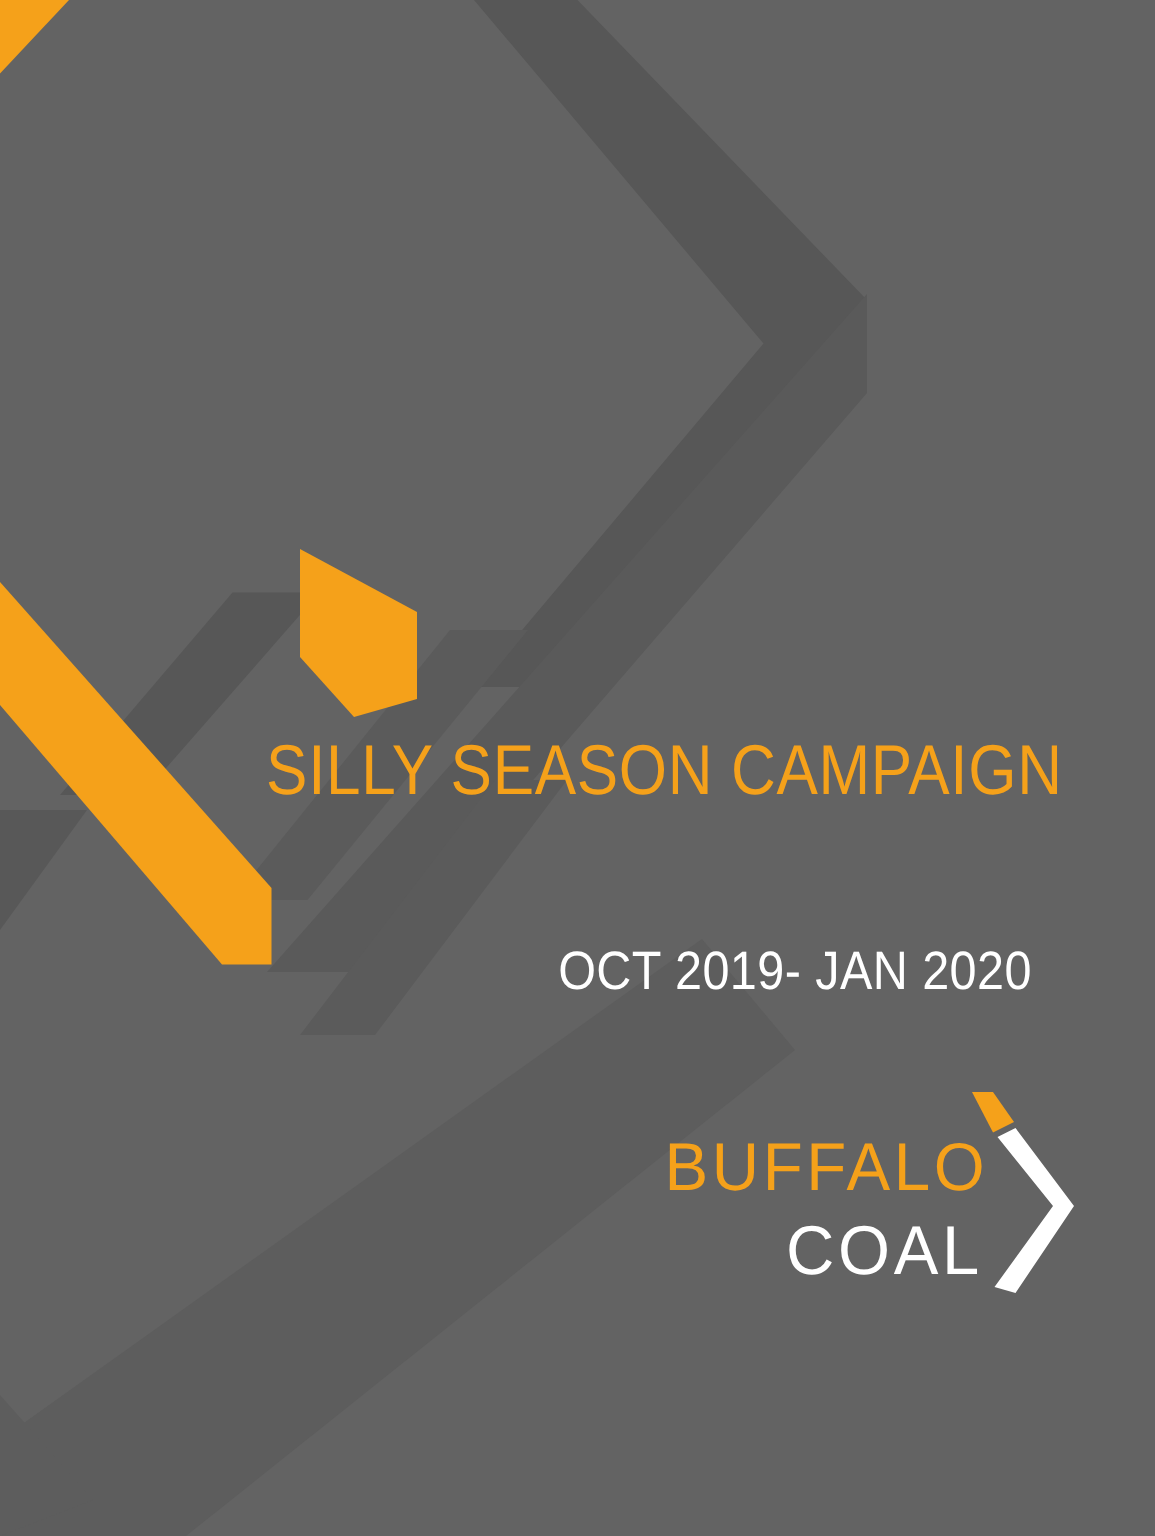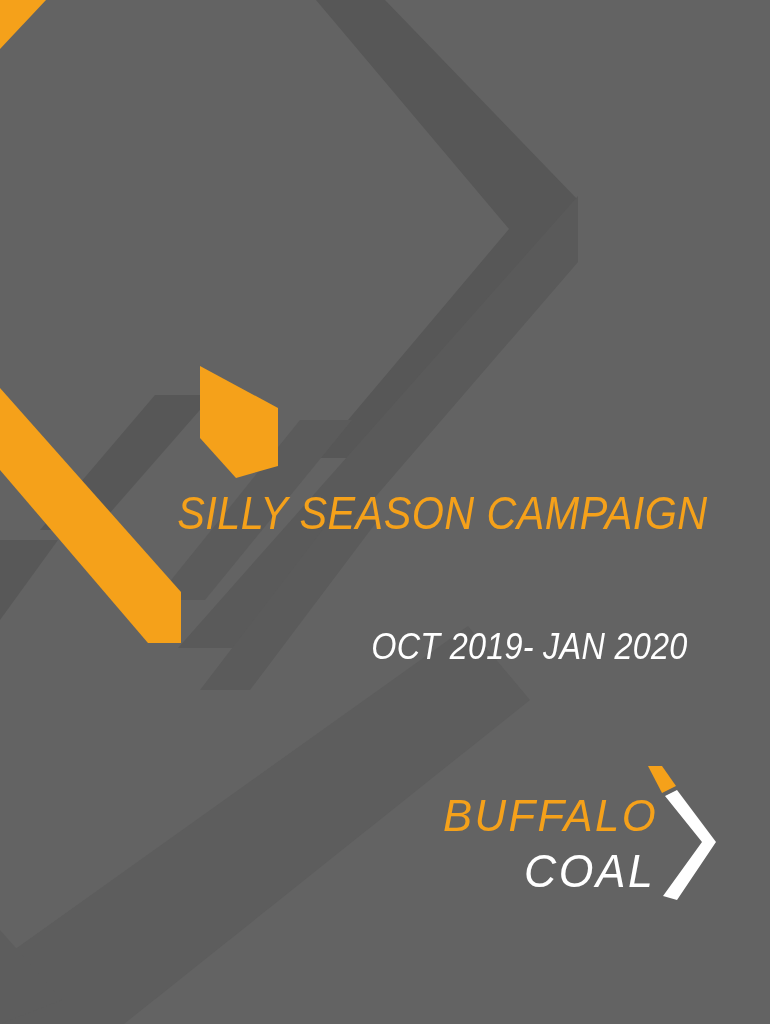--- a/index.html
+++ b/index.html
@@ -26,21 +26,20 @@
     top: 0;
     width: 770px;
     height: 1024px;
   }
   .content {
     position: absolute;
     left: 0;
     top: 0;
     width: 770px;
     height: 1024px;
-    font-style: italic;
   }
   #title {
     position: absolute;
     right: 62px;
     top: 489px;
     margin: 0;
     font-family: "Liberation Sans Narrow", "Liberation Sans", sans-serif;
     font-size: 47px;
     font-weight: 400;
     letter-spacing: 0.5px;
@@ -61,21 +60,21 @@
     line-height: 1;
     letter-spacing: 0.3px;
     color: #FFFFFF;
     white-space: nowrap;
     transform: scaleX(0.90);
     transform-origin: right center;
   }
   #logo {
     position: absolute;
     left: 432px;
-    top: 760px;
+    top: 722px;
     width: 290px;
     height: 160px;
   }
   .logo-word-buffalo {
     position: absolute;
     left: 11px;
     top: 33px;
     font-family: "Liberation Sans", sans-serif;
     font-size: 45px;
     font-weight: 400;

